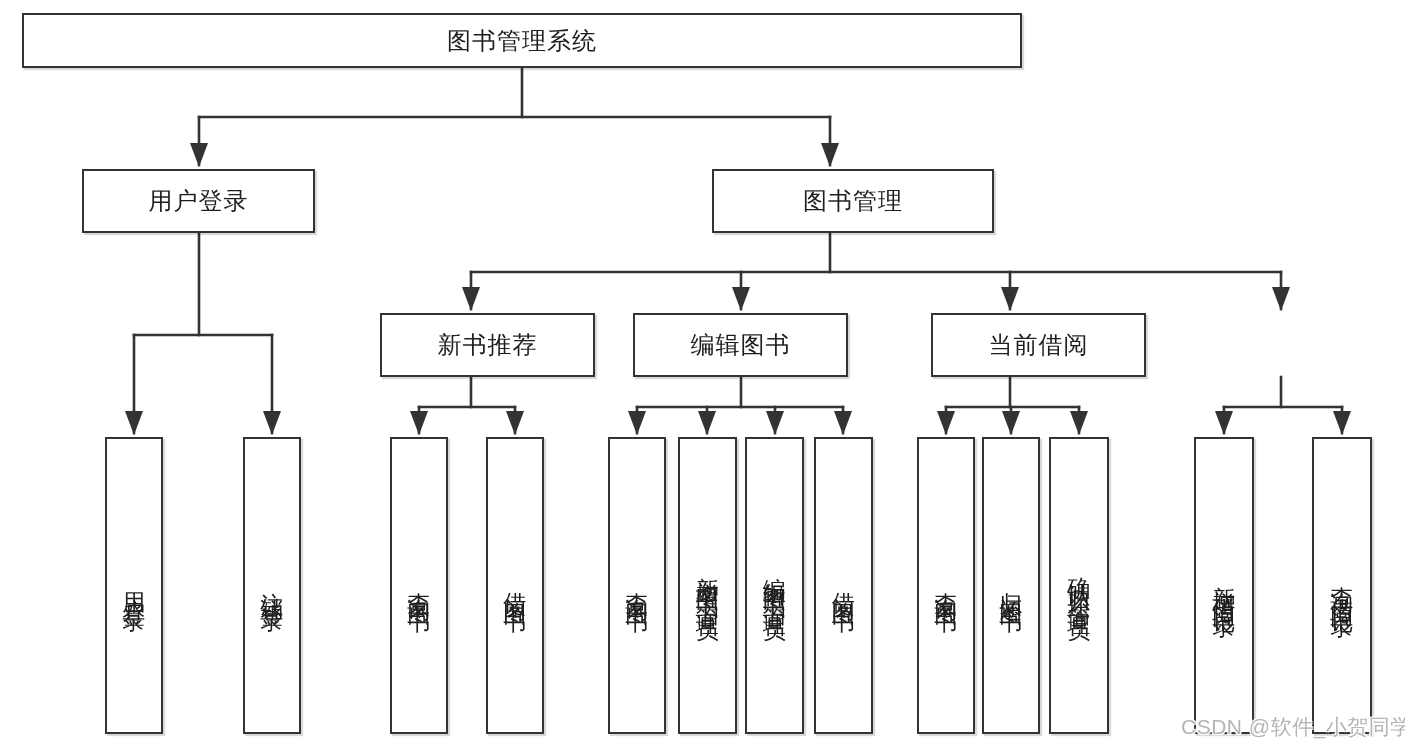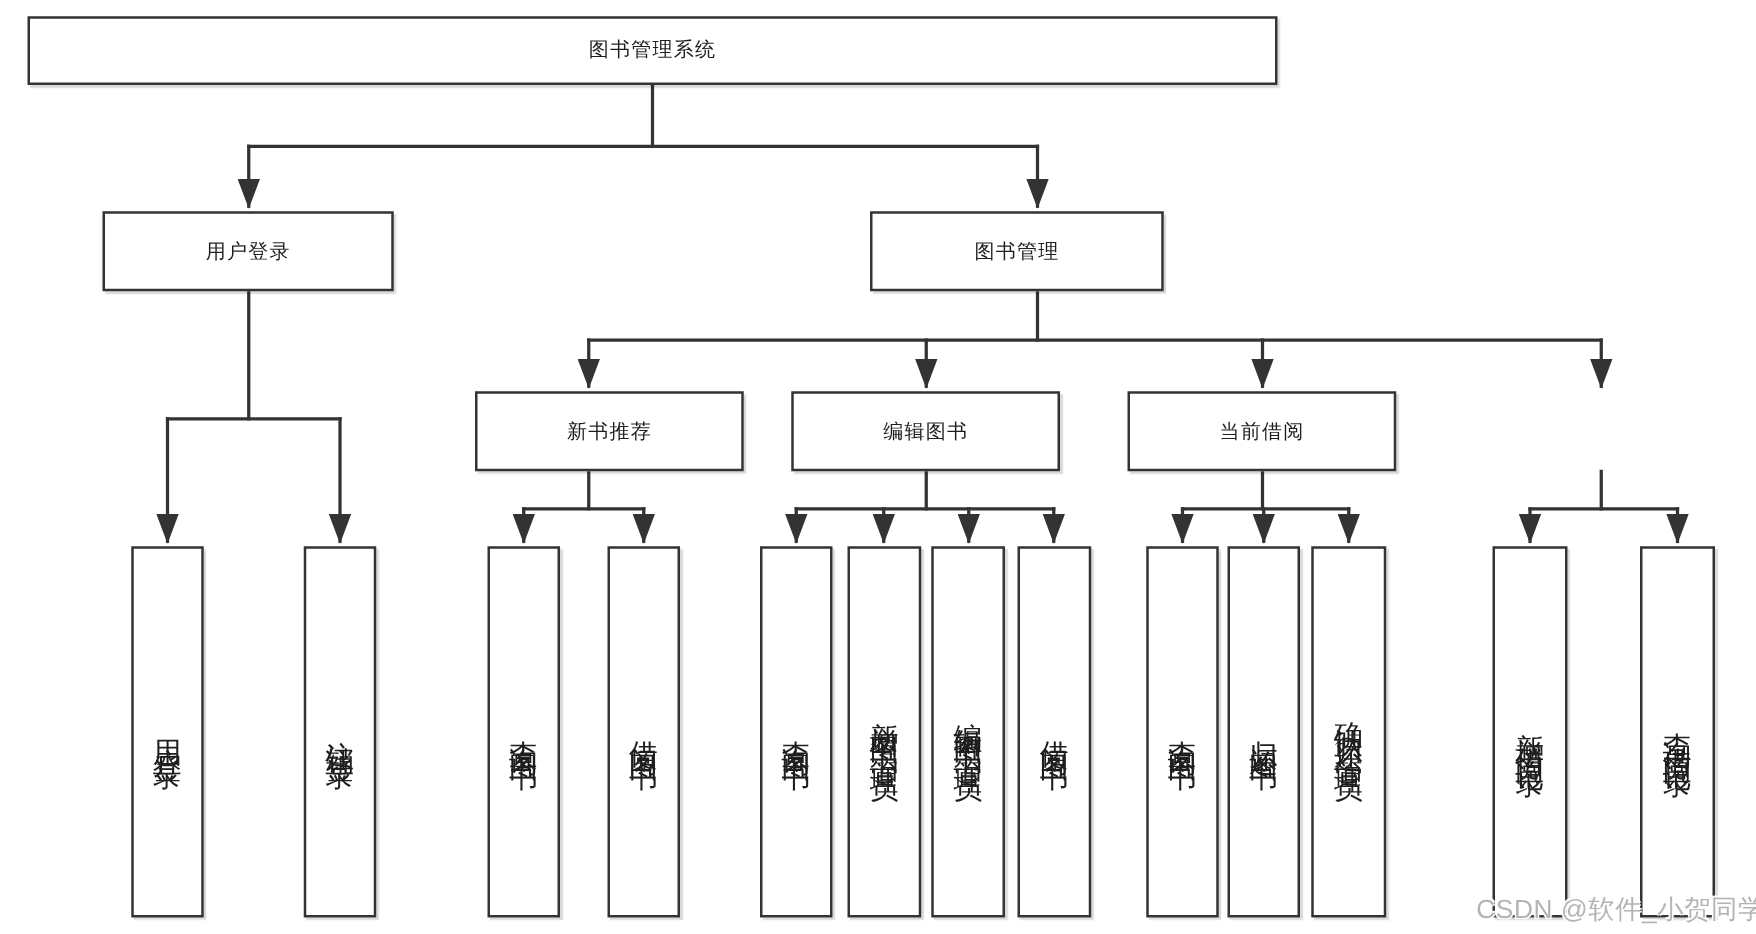--- a/index.html
+++ b/index.html
@@ -37,21 +37,21 @@
     border:2.5px solid var(--line);
     background:var(--background);
     box-shadow:2px 2px 1px rgba(0,0,0,0.15);
     display:flex;
     align-items:center;
     justify-content:center;
     color:var(--text);
     z-index:2;
   }
   .box.h{
-    font-size:16px;
+    font-size:24px;
     letter-spacing:1px;
     white-space:nowrap;
   }
   .box.v{
     top:437px;
     height:297px;
   }
   .box.v .vtext{
     writing-mode:vertical-rl;
     text-orientation:mixed;
@@ -135,25 +135,25 @@
       <path class="cline" d="M1281 377 V407"></path>
       <path class="cline" d="M1224 407 H1342"></path>
       <path class="cline" d="M1224 407 V433" marker-end="url(#arw)"></path>
       <path class="cline" d="M1342 407 V433" marker-end="url(#arw)"></path>
     </g>
   </svg>
 
   <div class="box h" style="left:22px;top:13px;width:1000px;height:55px;">图书管理系统</div>
 
   <div class="box h" style="left:82px;top:169px;width:233px;height:64px;">用户登录</div>
-  <div class="box h" style="left:696px;top:169px;width:235px;height:64px;">图书管理</div>
+  <div class="box h" style="left:712px;top:169px;width:282px;height:64px;">图书管理</div>
 
   <div class="box h" style="left:380px;top:313px;width:215px;height:64px;">新书推荐</div>
   <div class="box h" style="left:633px;top:313px;width:215px;height:64px;">编辑图书</div>
-  <div class="box h" style="left:902px;top:313px;width:215px;height:64px;">当前借阅</div>
+  <div class="box h" style="left:931px;top:313px;width:215px;height:64px;">当前借阅</div>
 
   <div class="box v" style="left:105px;width:58px;">
     <span class="vtext">用户登录</span>
   </div>
   <div class="box v" style="left:243px;width:58px;">
     <span class="vtext">注销登录</span>
   </div>
 
   <div class="box v" style="left:390px;width:58px;">
     <span class="vtext">查询图书</span>

